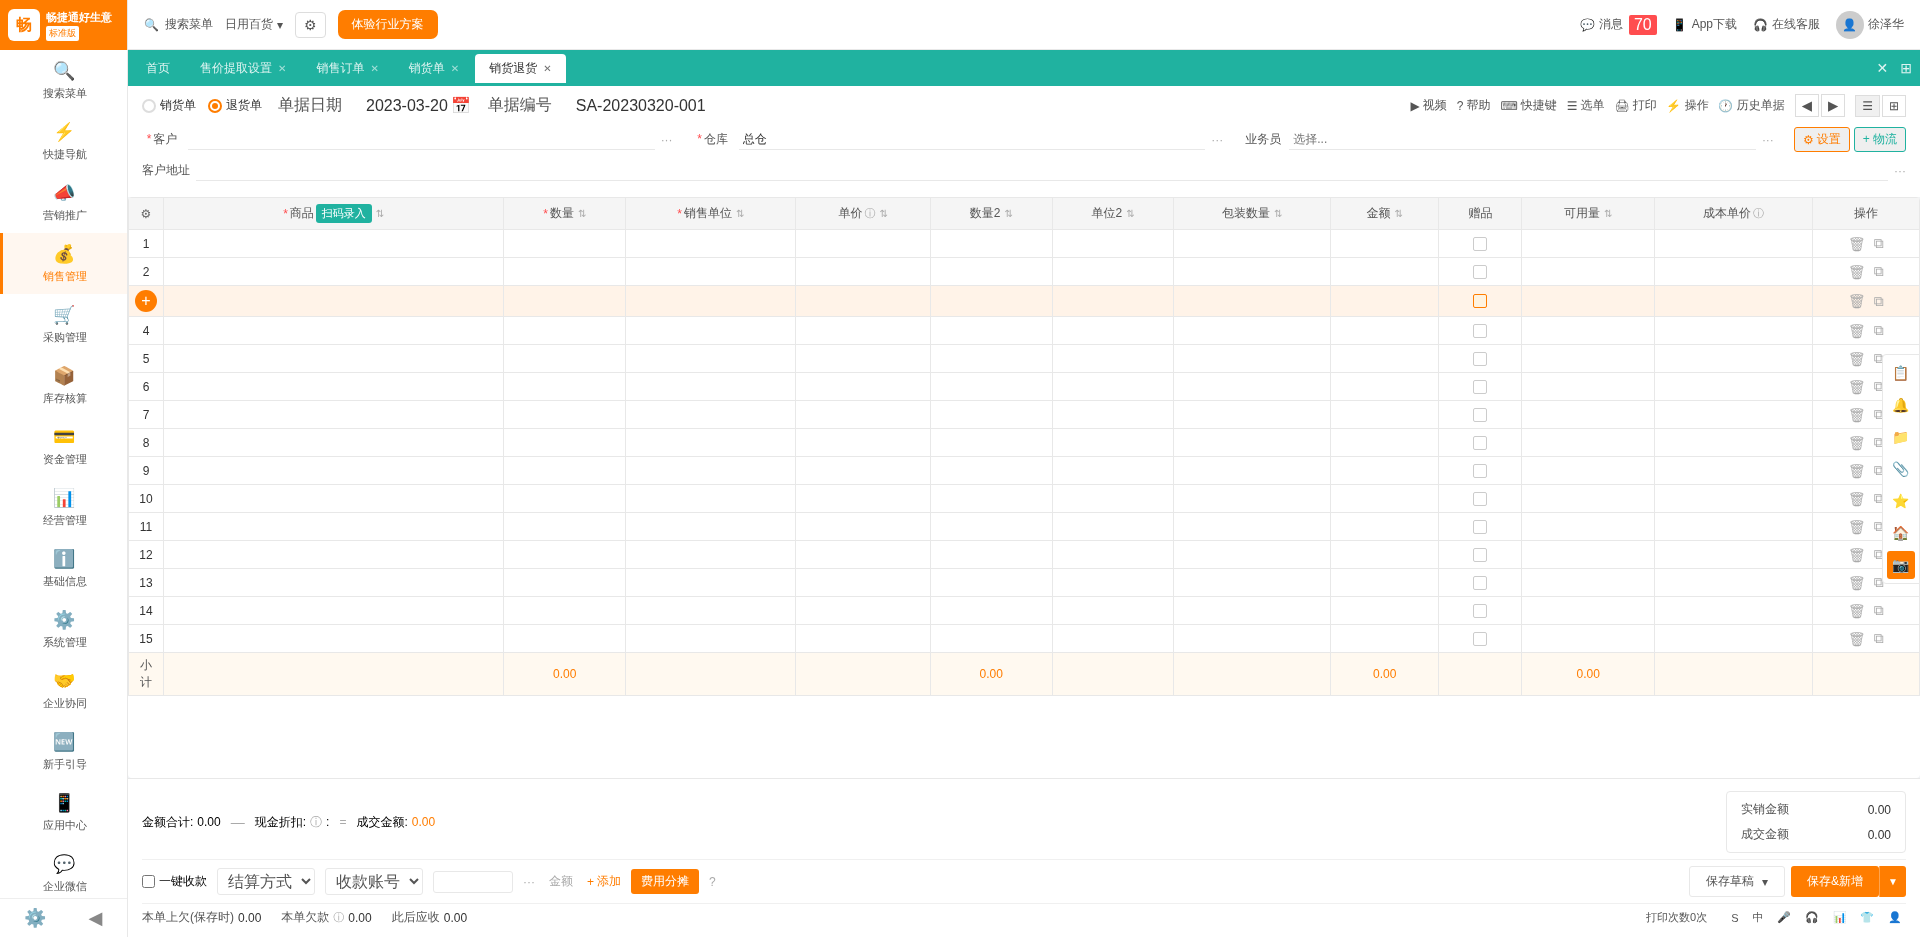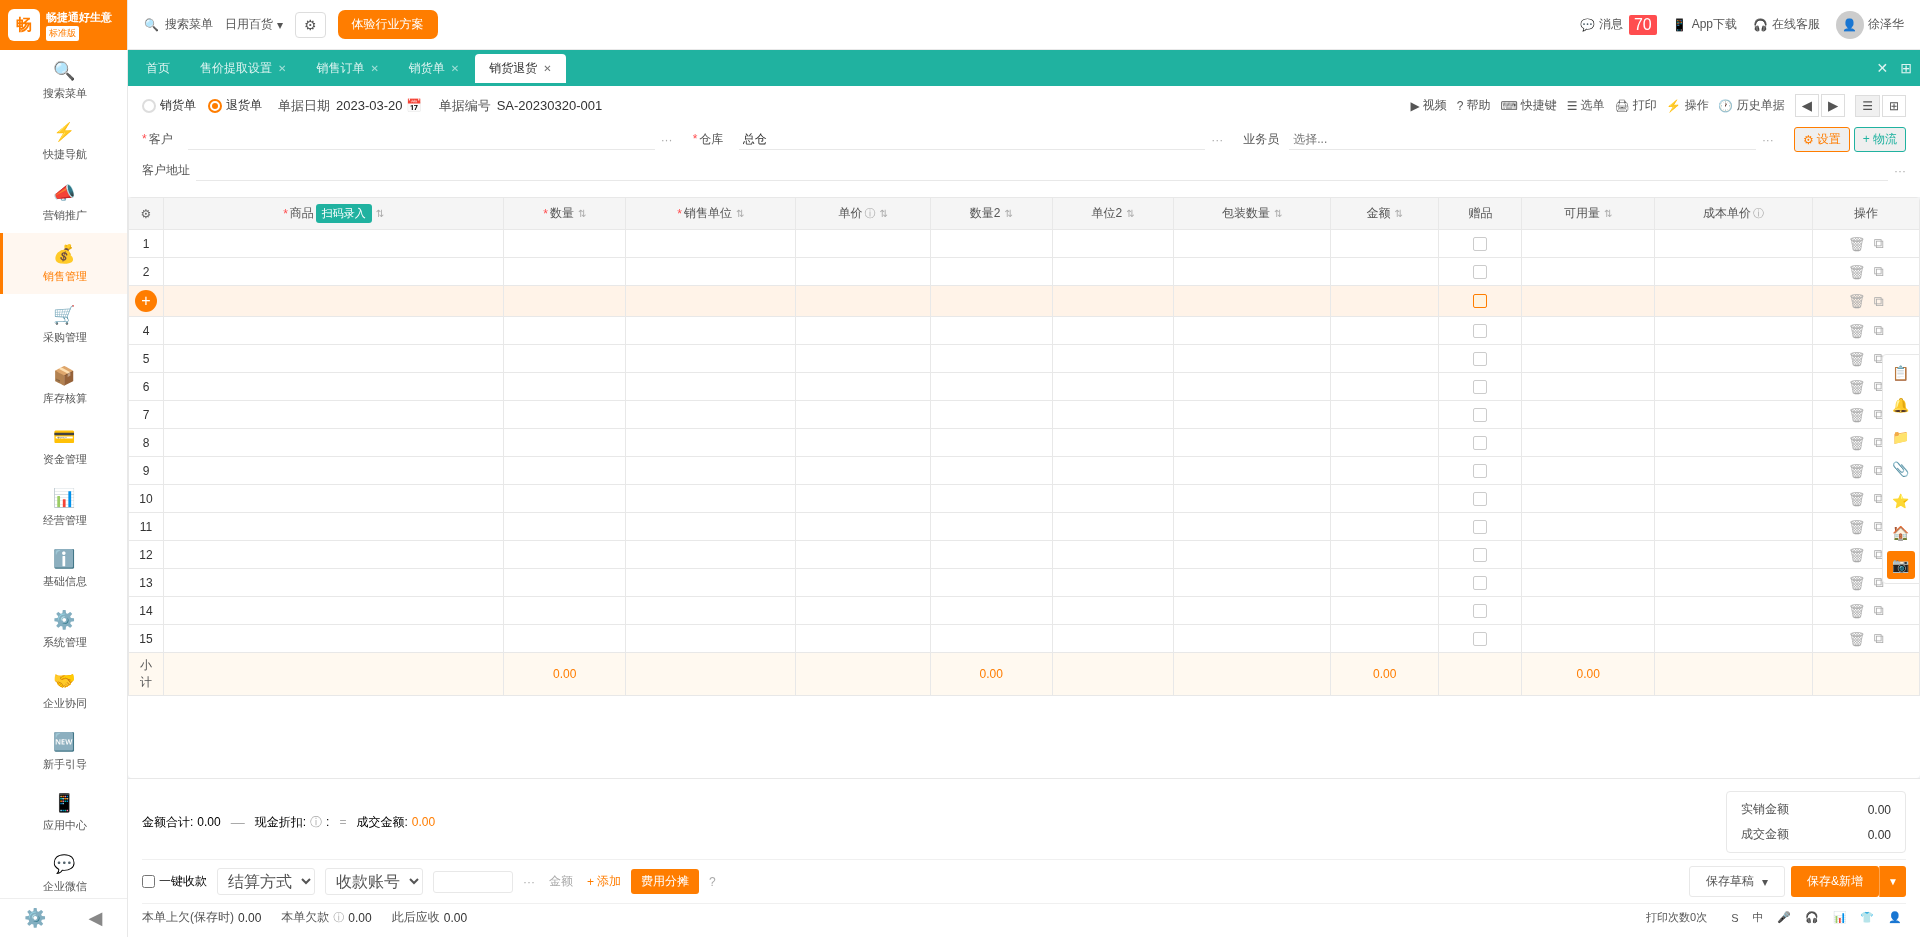--- a/index.html
+++ b/index.html
@@ -233,22 +233,22 @@
     .radio-dot.checked::after {
       content: '';
       width: 6px;
       height: 6px;
       background: #ff7d00;
       border-radius: 50%;
     }
     .form-field {
       display: flex;
       align-items: center;
-      gap: 6px;
-      font-size: 13px;
+      gap: 24px;
+      font-size: 16px;
       color: #333;
     }
     .form-field-label { color: #555; white-space: nowrap; }
     .form-field-value { color: #333; font-weight: 500; }
     .date-field {
       display: flex;
       align-items: center;
       gap: 4px;
     }
     .header-actions {
@@ -277,20 +277,21 @@
       display: flex;
       align-items: center;
       gap: 6px;
       flex: 1;
     }
     .field-label {
       color: #555;
       font-size: 12px;
       white-space: nowrap;
       min-width: 40px;
+      text-align: center;
     }
     .field-label.required::before {
       content: '*';
       color: #ff4d4f;
       margin-right: 2px;
     }
     .field-input {
       flex: 1;
       border: none;
       border-bottom: 1px solid #e8e8e8;

